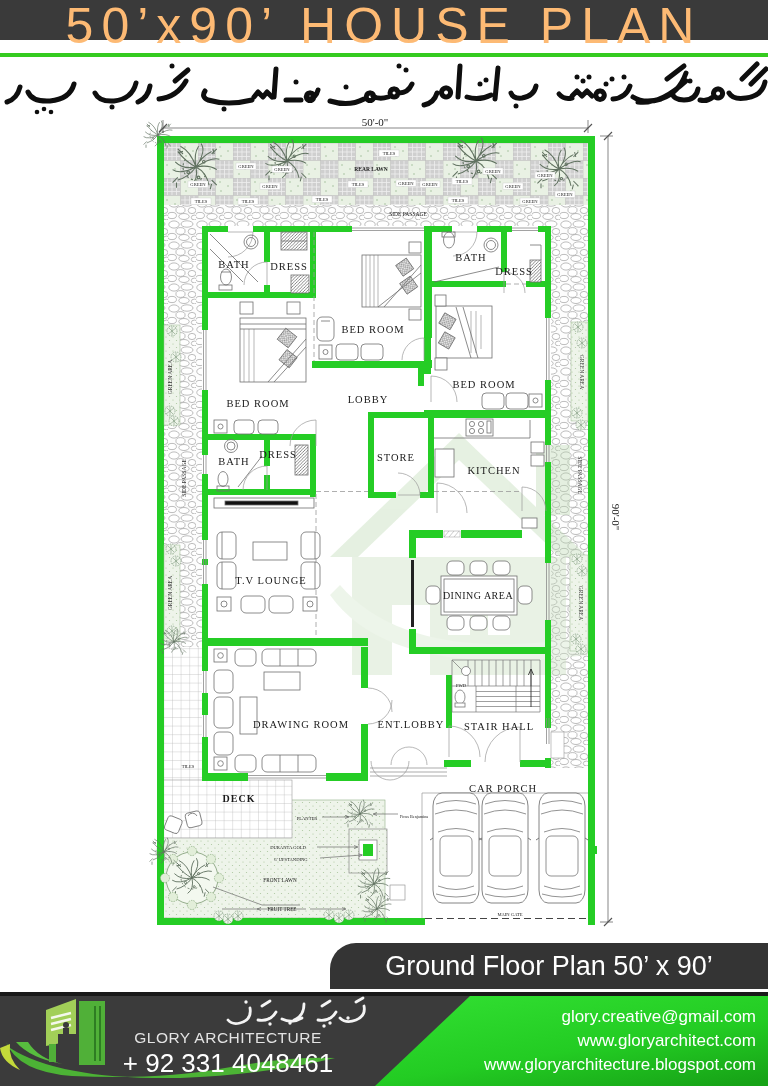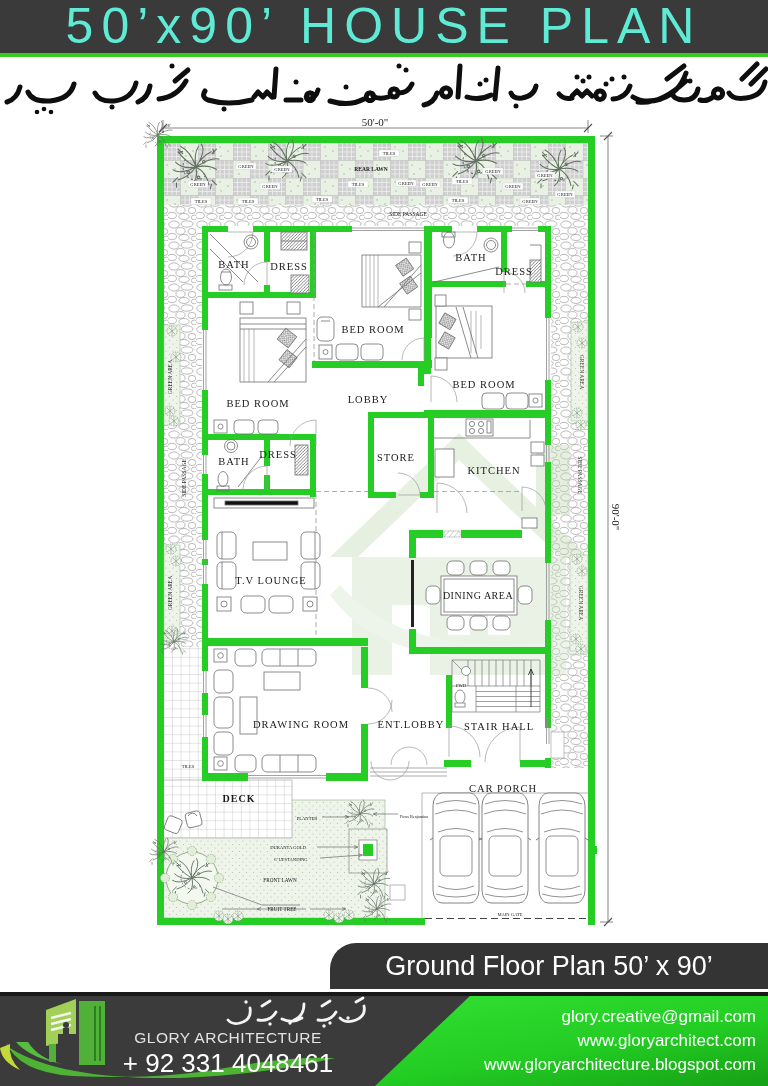--- a/index.html
+++ b/index.html
@@ -1,17 +1,17 @@
 <!DOCTYPE html>
 <html><head>
 <meta charset="utf-8">
 <style>
 html,body{margin:0;padding:0;background:#fff;width:768px;height:1086px;overflow:hidden}
 body{font-family:"Liberation Sans",sans-serif;position:relative}
-#hdr{position:absolute;left:0;top:0;width:768px;height:53px;background:#3a3a3a;color:#5eead4;
+#hdr{position:absolute;left:0;top:0;width:768px;height:40px;background:#3a3a3a;color:#fdba74;
   text-align:center;font-size:50px;line-height:52px;letter-spacing:8px;white-space:nowrap}
 #hline{position:absolute;left:0;top:53px;width:768px;height:4px;background:#35cb1f}
 #urdu{position:absolute;left:0;top:57px;width:768px;height:60px;background:#fff}
 #plan{position:absolute;left:0;top:115px;width:768px;height:830px}
 #gfband{position:absolute;left:330px;top:943px;width:438px;height:46px;background:#343434;
   border-radius:26px 0 0 0;color:#fff;font-size:27px;line-height:46px;text-align:center}
 #rule{position:absolute;left:0;top:992px;width:768px;height:4px;background:#191919}
 #foot{position:absolute;left:0;top:996px;width:768px;height:90px;background:#3b3b3b;overflow:hidden}
 </style>
 </head>

